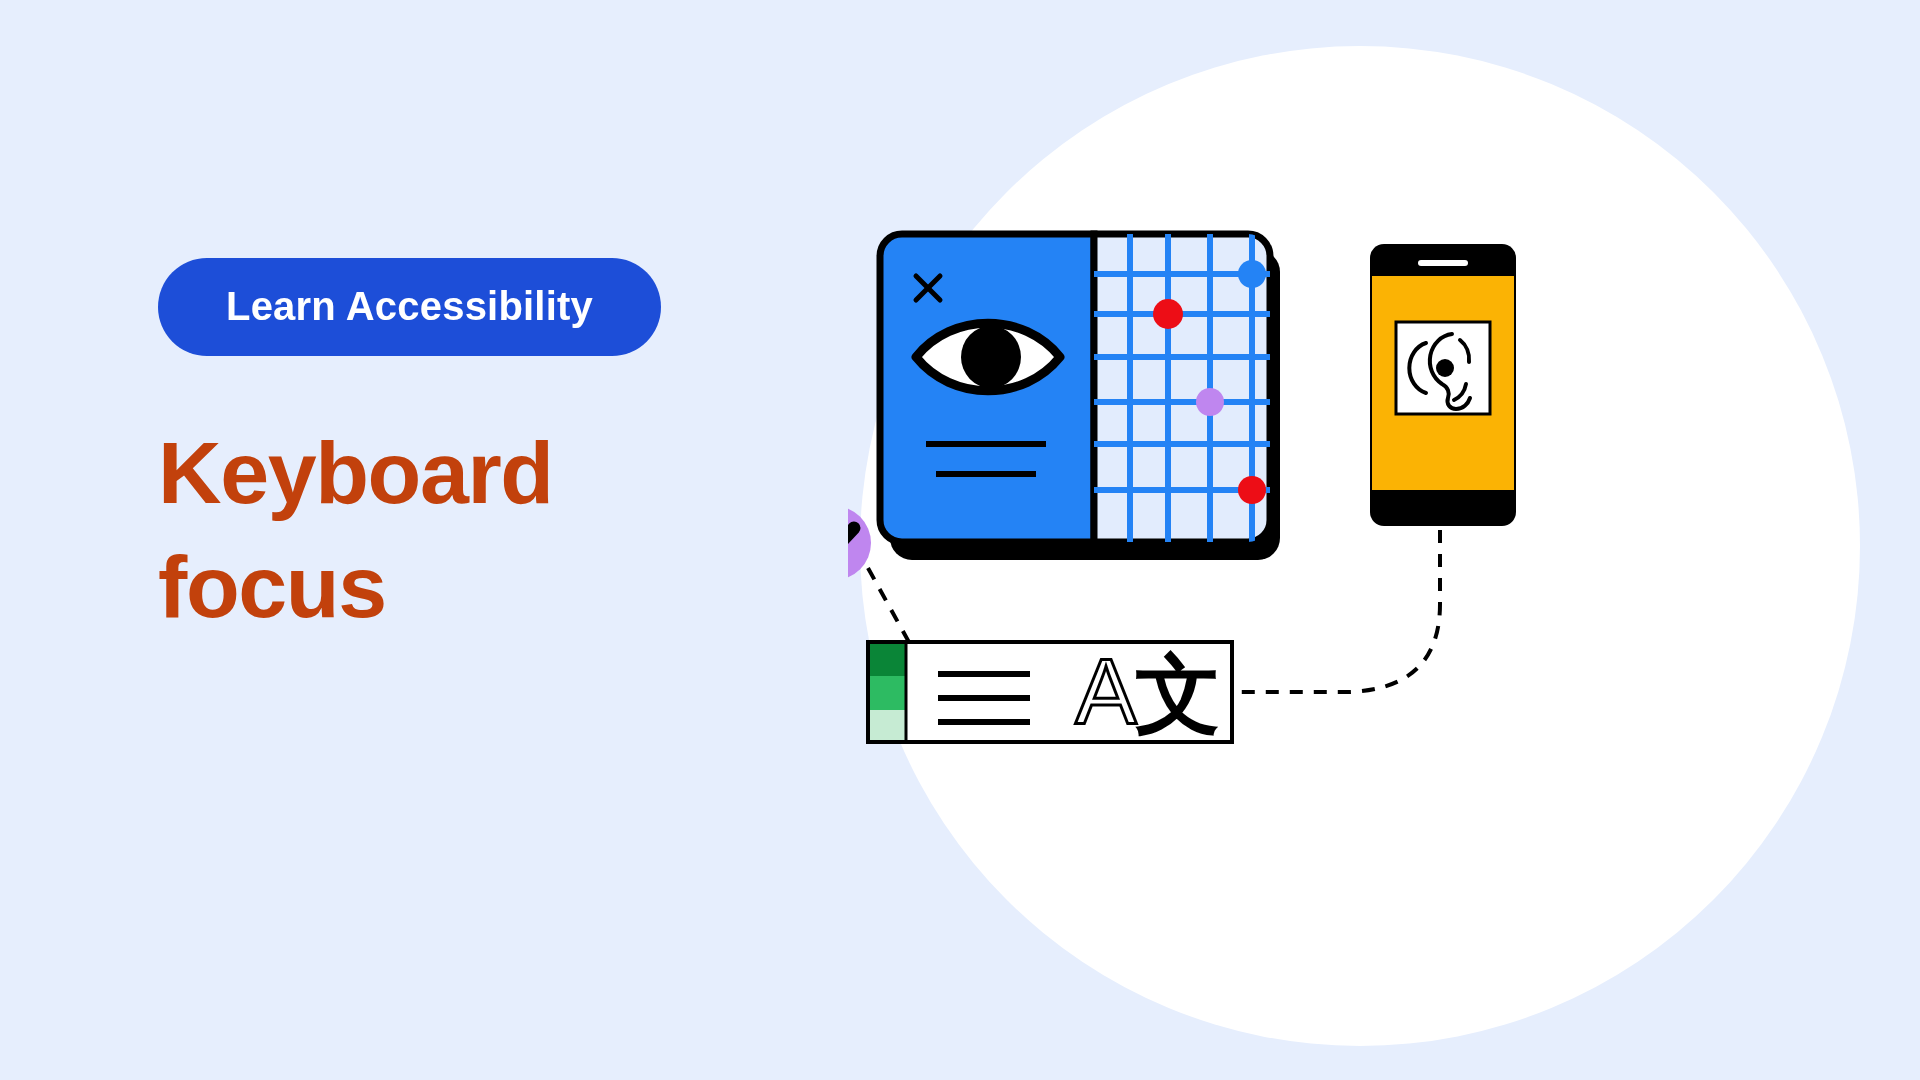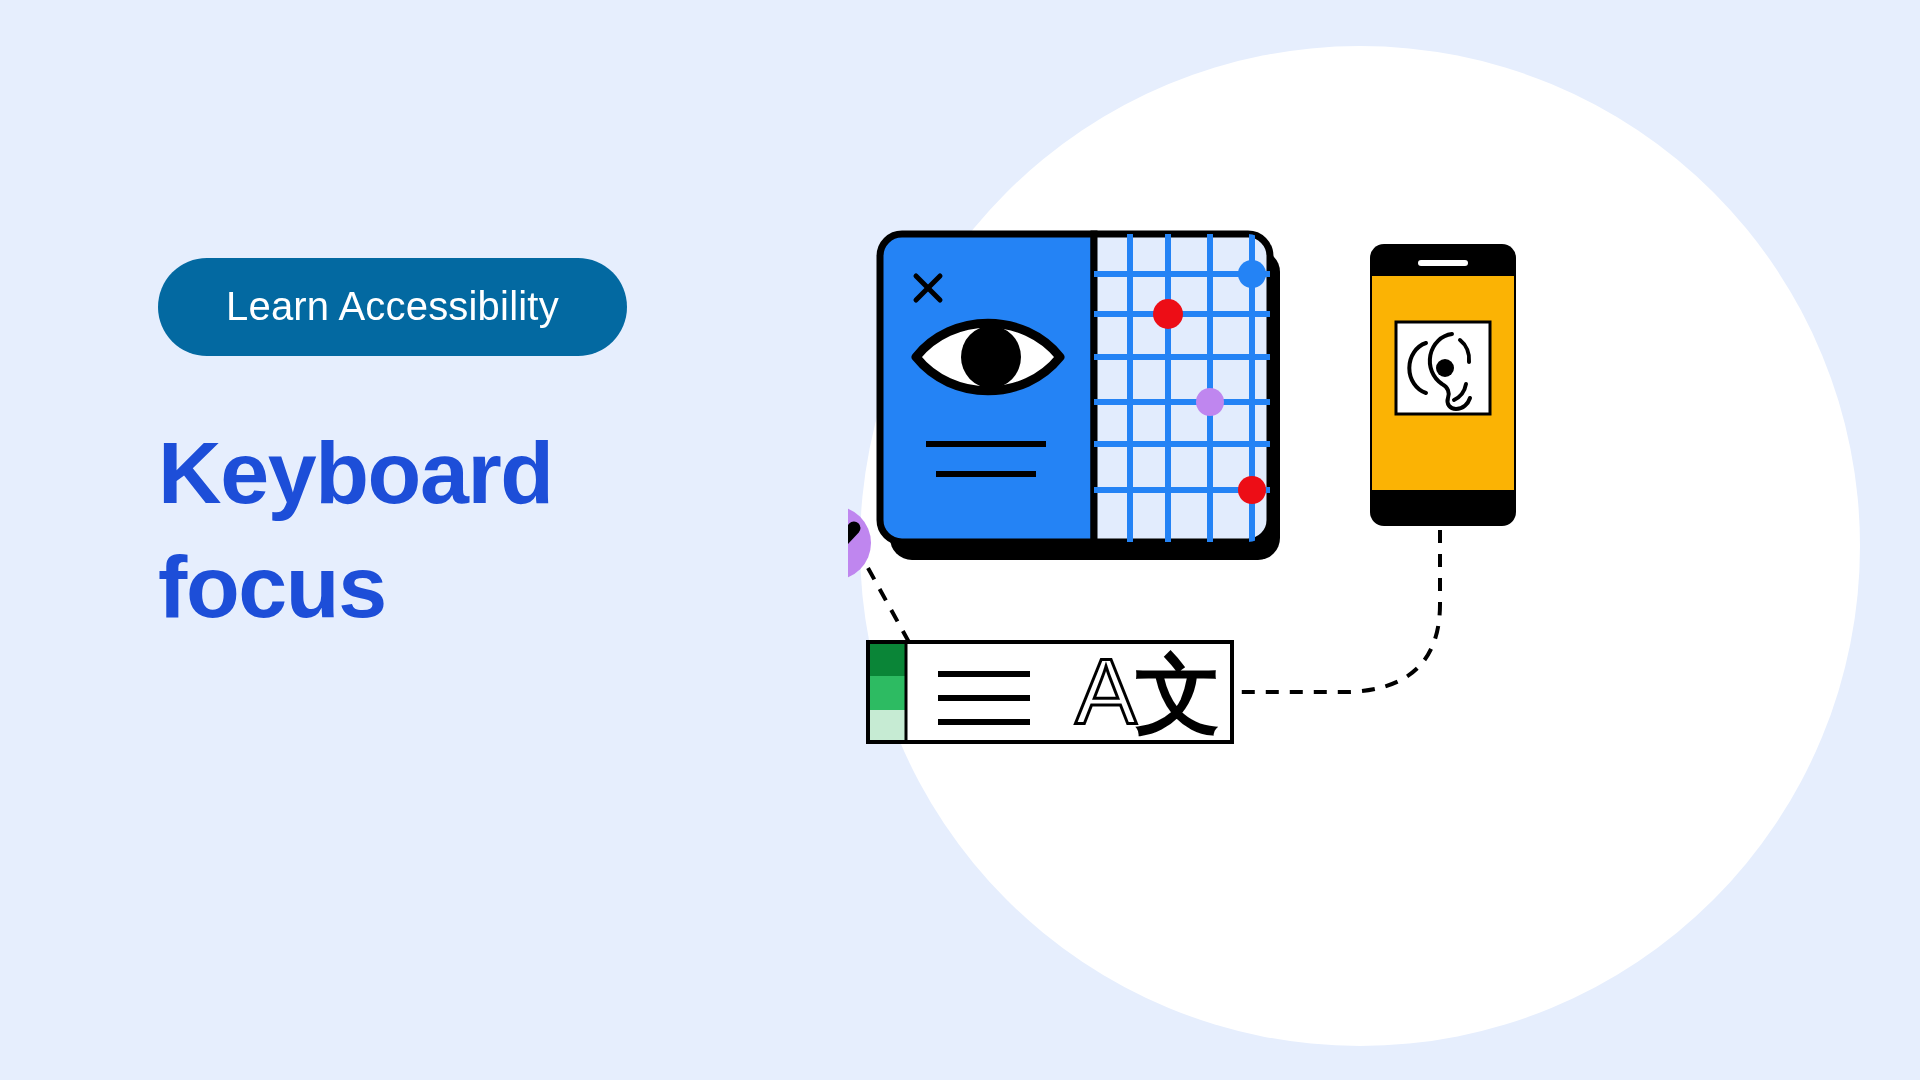--- a/index.html
+++ b/index.html
@@ -18,39 +18,39 @@
   .left-col {
     position: absolute;
     left: 158px;
     top: 258px;
     width: 640px;
   }
   .badge {
     display: inline-flex;
     align-items: center;
     justify-content: center;
-    background: #0369a1;
+    background: #1d4ed8;
     color: #ffffff;
     border-radius: 100px;
     padding: 28px 68px 30px 68px;
     font-size: 40px;
-    font-weight: normal;
+    font-weight: bold;
     letter-spacing: 0.2px;
     line-height: 1;
     white-space: nowrap;
     border: none;
     cursor: pointer;
     font-family: "Liberation Sans", sans-serif;
   }
   .headline {
     margin-top: 60px;
     font-size: 88px;
     font-weight: bold;
     line-height: 1.30;
-    color: #1d4ed8;
+    color: #c2410c;
     letter-spacing: -1.4px;
     max-width: 520px;
   }
 
   
   .illo-wrap {
     position: absolute;
     left: 848px;
     top: 12px;
     width: 1060px;

